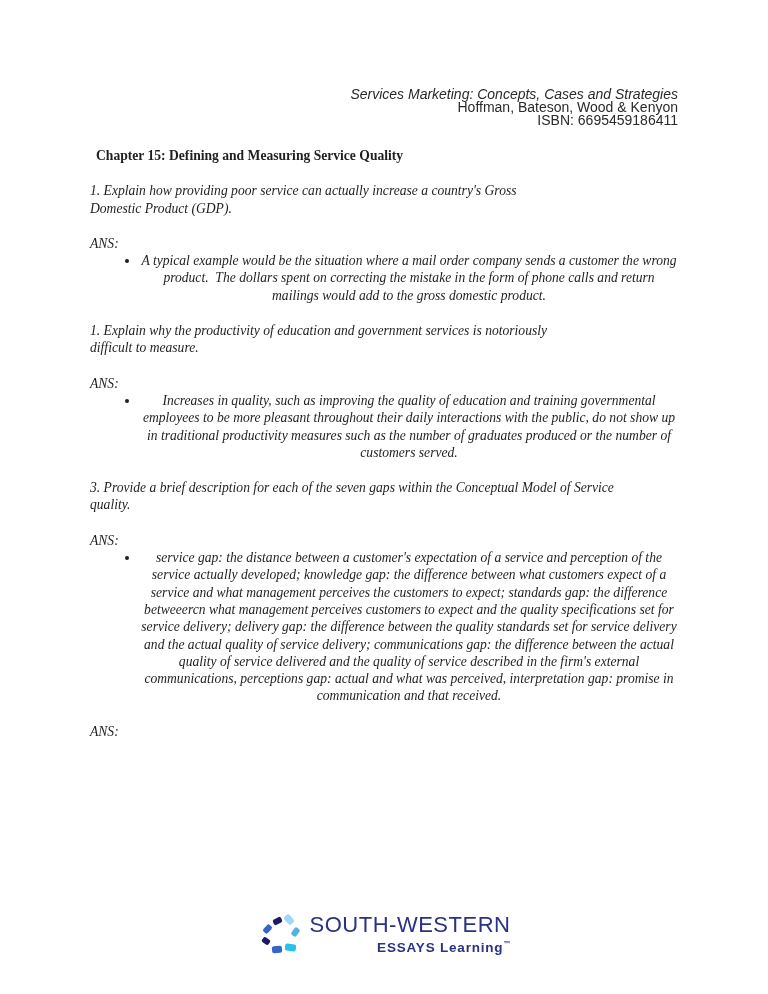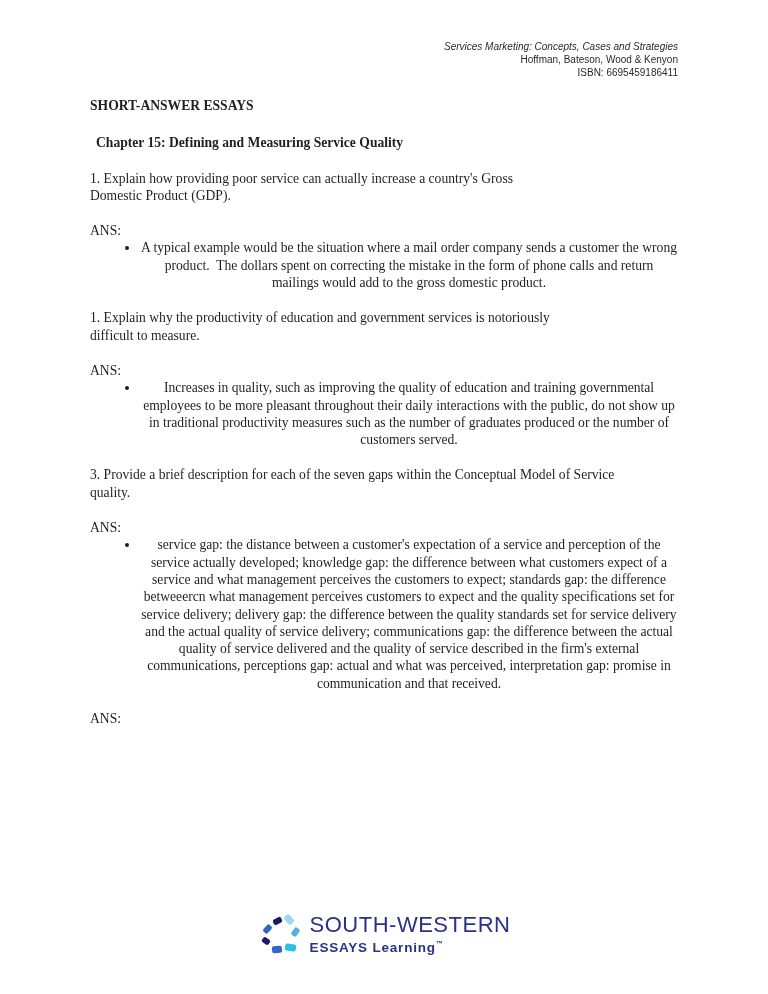--- a/index.html
+++ b/index.html
@@ -20,43 +20,43 @@
   }
   .page {
     position: relative;
     width: 768px;
     height: 994px;
     padding: 0 90px;
     box-sizing: border-box;
   }
   
   .doc-header {
-    padding-top: 40px;
+    padding-top: 88px;
     text-align: right;
     font-family: "Liberation Sans", "DejaVu Sans", sans-serif;
-    font-size: 10px;
+    font-size: 14px;
     line-height: 13px;
     color: #2a2a2a;
   }
   .doc-header .italic { font-style: italic; }
   
   .doc-title {
     margin: 18px 0 0 0;
     font-size: 13.6px;
     line-height: 17.3px;
     font-weight: bold;
   }
   .chapter-title {
     margin: 20px 0 0 6px;
     font-size: 13.6px;
     line-height: 17.3px;
     font-weight: bold;
   }
   
-  .question-block { margin: 0; }
+  .question-block { margin: 0; font-style: italic; }
   .question-text {
     margin: 18px 0 0 0;
     white-space: pre-wrap;
   }
   .ans-label {
     margin: 18px 0 0 0;
   }
   .answer-list {
     margin: 0;
     padding-left: 50px;
@@ -71,20 +71,21 @@
   
   .footer-logo {
     position: absolute;
     top: 913px;
     left: 0;
     right: 0;
     display: flex;
     justify-content: center;
     align-items: flex-start;
     gap: 8px;
+    text-align: right;
   }
   .logo-mark {
     position: relative;
     width: 44px;
     height: 44px;
     margin-top: 2px;
     flex: 0 0 auto;
   }
   .logo-mark .tile {
     position: absolute;
@@ -123,21 +124,20 @@
 <body>
 
 <div class="page">
 
   <div class="doc-header">
     <div class="italic">Services Marketing: Concepts, Cases and Strategies</div>
     <div>Hoffman, Bateson, Wood &amp; Kenyon</div>
     <div>ISBN: 6695459186411</div>
   </div>
 
-  <div class="doc-title">SHORT-ANSWER ESSAYS</div>
 
   <div class="chapter-title">Chapter 15: Defining and Measuring Service Quality</div>
 
   <div id="questions">
     <div class="question-block">
       <p class="question-text">1. Explain how providing poor service can actually increase a country's Gross
 Domestic Product (GDP).</p>
       <p class="ans-label">ANS:</p>
       <ul class="answer-list">
           <li>A typical example would be the situation where a mail order company sends a customer the wrong product.  The dollars spent on correcting the mistake in the form of phone calls and return mailings would add to the gross domestic product.</li>

